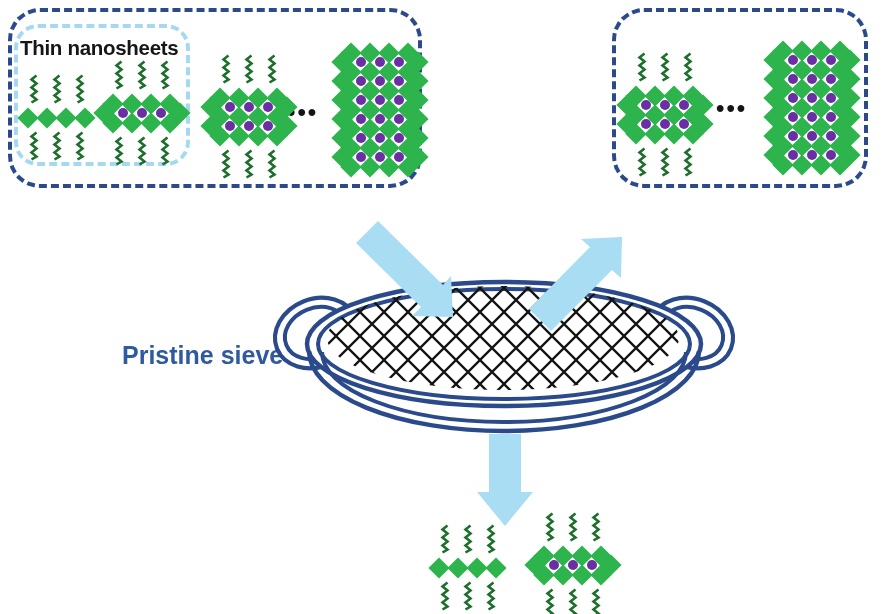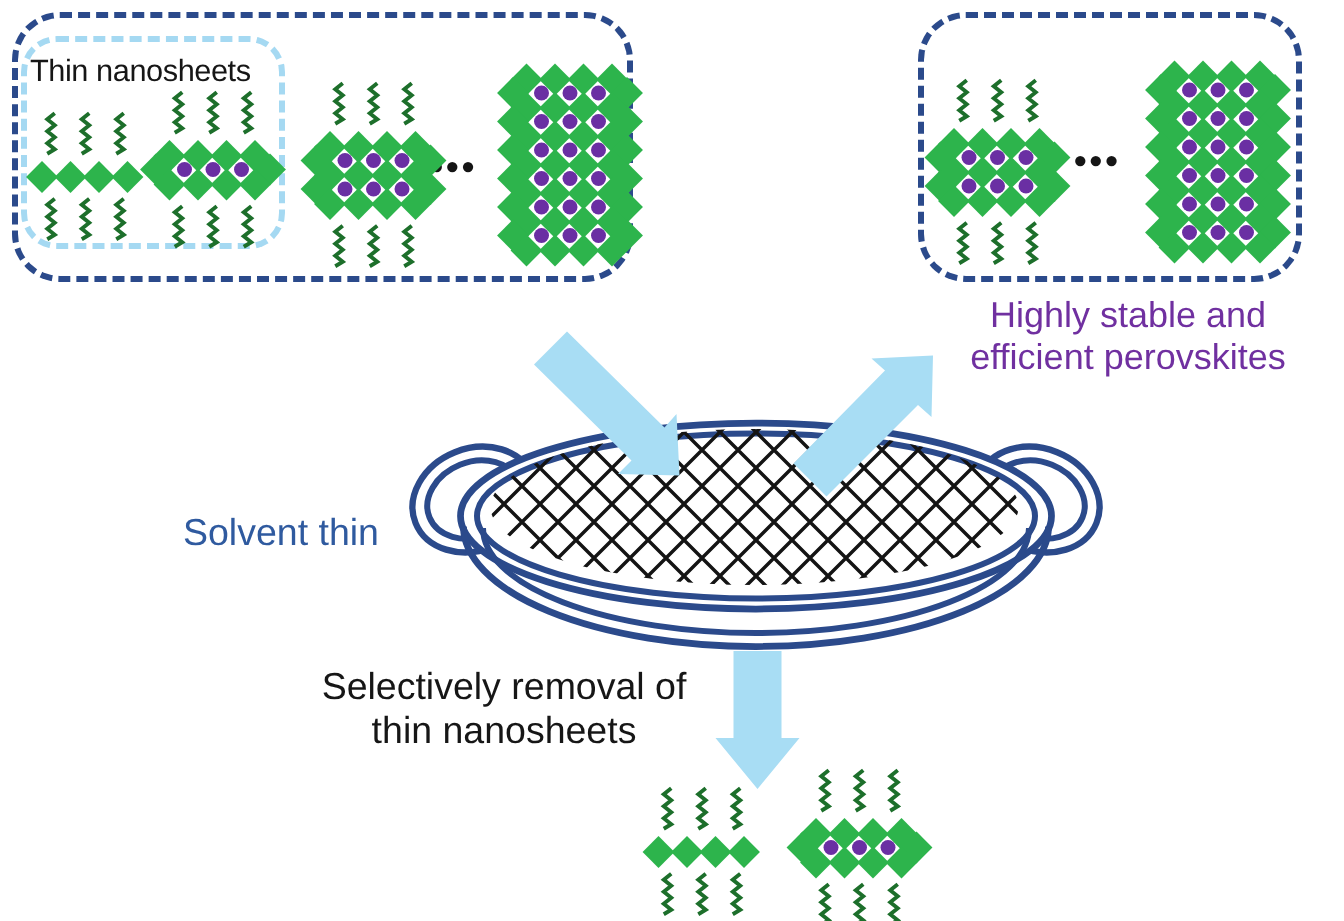--- a/index.html
+++ b/index.html
@@ -8,21 +8,21 @@
   }
   html,body{margin:0;padding:0;}
   body{font-family:"Liberation Sans", sans-serif; background:#ffffff;}
   .canvas{position:relative;width:896px;height:614px;overflow:hidden;background:#fff;}
 
   .dashed-box{position:absolute;border:4px dashed var(--navy);border-radius:32px;background:transparent;}
   .box-left{left:8px;top:8px;width:406px;height:172px;}
   .box-inner{left:14px;top:24px;width:168px;height:134px;border-color:var(--light-blue);border-radius:24px;}
   .box-right{left:612px;top:8px;width:248px;height:172px;}
 
-  .label, .caption{position:absolute;font-weight:normal;color:var(--ink);white-space:nowrap;}
+  .label, .caption{position:absolute;font-weight:bold;color:var(--ink);white-space:nowrap;}
   .thin-label{left:20px;top:36px;font-size:20.5px;letter-spacing:-0.3px;}
   .pristine{left:62px;top:194px;width:326px;text-align:center;font-size:27px;color:var(--green);}
   .stable{left:616px;top:197px;width:272px;text-align:center;font-size:24px;color:var(--purple-text);line-height:1.15;}
   .solvent{left:122px;top:341px;font-size:25px;color:var(--blue-text);}
   .removal{left:182px;top:444px;width:308px;text-align:center;font-size:25px;color:var(--ink);line-height:1.15;}
 
   .ellipsis{position:absolute;font-size:24px;font-weight:bold;color:#151515;letter-spacing:2px;line-height:1;}
   .e1{left:287px;top:100px;}
   .e2{left:716px;top:96px;}
 
@@ -46,29 +46,21 @@
 </head>
 <body>
 
 <div class="canvas">
 
   <div class="dashed-box box-left"></div>
   <div class="dashed-box box-inner"></div>
   <div class="dashed-box box-right"></div>
 
   <div class="label thin-label">Thin nanosheets</div>
-  <div class="caption stable">
-    <div>Highly stable and</div>
-    <div>efficient perovskites</div>
-  </div>
-  <div class="label solvent">Solvent thin</div>
-  <div class="caption removal">
-    <div>Selectively removal of</div>
-    <div>thin nanosheets</div>
-  </div>
+  <div class="label solvent">Pristine sieve</div>
 
   <div class="ellipsis e1">•••</div>
   <div class="ellipsis e2">•••</div>
 
   <div class="cluster c1" id="c1">
       <div class="zigrow">
         <svg class="zig" width="10" height="30" viewBox="0 0 10 30">
           <polyline points="7.5,1.5 2.5,5.5 7.5,9.5 2.5,13.5 7.5,17.5 2.5,21.5 7.5,25.5 2.5,28.5" style="fill:none;stroke:var(--dark-green);stroke-width:2.6"></polyline>
         </svg>
         <svg class="zig" width="10" height="30" viewBox="0 0 10 30">

